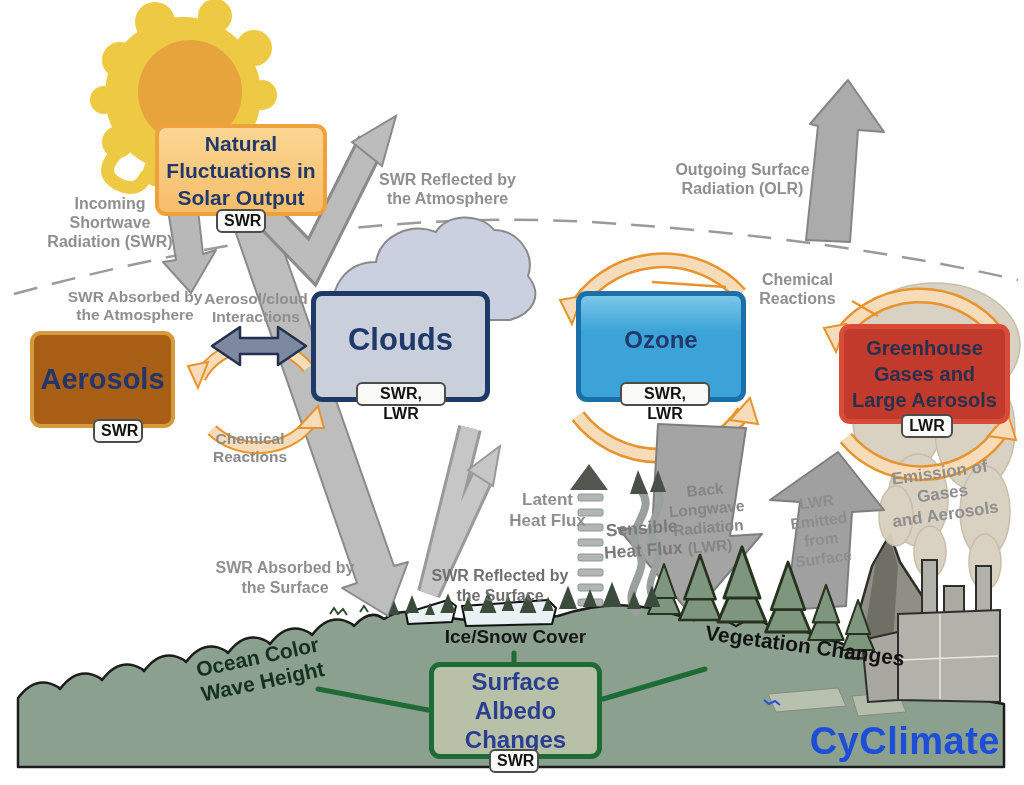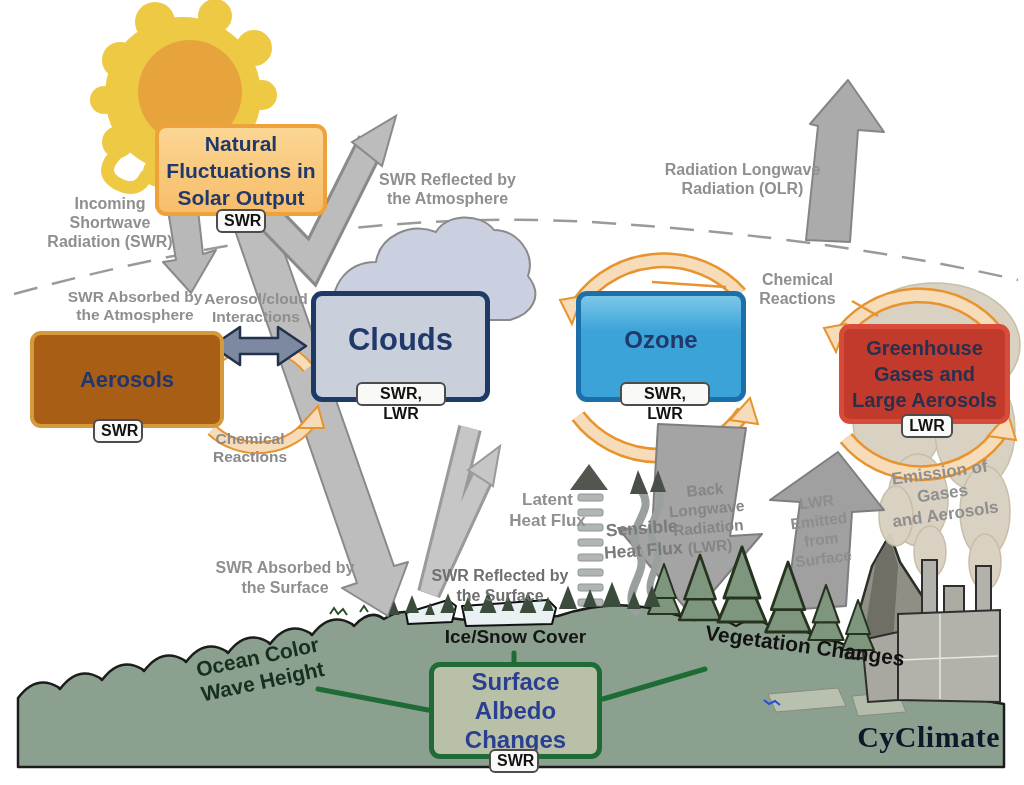--- a/index.html
+++ b/index.html
@@ -12,22 +12,22 @@
   .badge{position:absolute;z-index:3;background:#f9f9f7;border:2px solid #4c4c4c;border-radius:6px;
          font-weight:bold;font-size:16px;color:#111;text-align:center;line-height:20px;
          padding:0 6px;box-sizing:border-box;}
   .lbl{position:absolute;z-index:2;font-weight:bold;text-align:center;white-space:pre-line;}
   #overlay{position:absolute;left:0;top:305px;width:1024px;height:170px;z-index:5;
            background:rgba(50,50,50,0.63);}
   #t1{position:absolute;top:22px;width:100%;text-align:center;color:#fff;
       font-size:36px;font-weight:bold;letter-spacing:.5px;}
   #t2{position:absolute;top:64px;width:100%;text-align:center;color:#F2C230;
       font-size:45px;font-weight:bold;transform:translateX(45px);letter-spacing:.5px;}
-  #wm{position:absolute;z-index:6;right:24px;top:720px;color:#0f172a;font-size:30px;
-      font-weight:bold;letter-spacing:.5px;font-family:Liberation Serif, serif;}
+  #wm{position:absolute;z-index:6;right:24px;top:720px;color:#1d4ed8;font-size:38px;
+      font-weight:bold;letter-spacing:.5px;}
 </style>
 </head>
 <body>
 
 <div id="stage">
 
 <svg id="scene" width="1024" height="785" viewBox="0 0 1024 785">
   <defs>
     <path id="ct" d="M-7,0 L0,-18 L7,0 Z"></path>
     <g id="bt">
@@ -224,22 +224,22 @@
 </svg>
 
 <div class="box" style="left:155px;top:124px;width:172px;height:92px;border:4px solid #EFA23C;
             background:linear-gradient(#FBD694,#F7BD6A);font-size:21px;line-height:27px;">
   <span>Natural
 Fluctuations in
 Solar Output</span>
 </div>
 <div class="badge" style="left:216px;top:209px;width:50px;height:24px;">SWR</div>
 
-<div class="box" style="left:30px;top:331px;width:194px;height:97px;border:4px solid #D49A3C;
-            background:#A85E14;font-size:22px;color:#23366B;">
+<div class="box" style="left:30px;top:331px;width:145px;height:97px;border:4px solid #D49A3C;
+            background:#A85E14;font-size:29px;color:#23366B;">
   <span>Aerosols</span>
 </div>
 <div class="badge" style="left:93px;top:419px;width:50px;height:24px;">SWR</div>
 
 <div class="box" style="left:311px;top:291px;width:179px;height:111px;border:5px solid #1E3A66;
             background:#C9D0DC;font-size:31px;">
   <span style="margin-bottom:14px;">Clouds</span>
 </div>
 <div class="badge" style="left:356px;top:382px;width:90px;height:24px;">SWR, LWR</div>
 
@@ -263,21 +263,21 @@
 Albedo
 Changes</span>
 </div>
 <div class="badge" style="left:489px;top:749px;width:50px;height:24px;">SWR</div>
 
 <div class="lbl" style="left:30px;top:194px;width:160px;font-size:16px;line-height:19px;color:#8F8F8F;">Incoming
 Shortwave
 Radiation (SWR)</div>
 <div class="lbl" style="left:365px;top:170px;width:165px;font-size:16px;line-height:19px;color:#8F8F8F;">SWR Reflected by
 the Atmosphere</div>
-<div class="lbl" style="left:650px;top:160px;width:185px;font-size:16px;line-height:19px;color:#8F8F8F;">Radiation Longwave
+<div class="lbl" style="left:650px;top:160px;width:185px;font-size:16px;line-height:19px;color:#8F8F8F;">Outgoing Surface
 Radiation (OLR)</div>
 <div class="lbl" style="left:55px;top:288px;width:160px;font-size:15.5px;line-height:17.5px;color:#8F8F8F;">SWR Absorbed by
 the Atmosphere</div>
 <div class="lbl" style="left:176px;top:290px;width:160px;font-size:15.5px;line-height:17.5px;color:#8F8F8F;">Aerosol/cloud
 Interactions</div>
 <div class="lbl" style="left:185px;top:430px;width:130px;font-size:15.5px;line-height:17.5px;color:#8A8A8A;">Chemical
 Reactions</div>
 <div class="lbl" style="left:730px;top:270px;width:135px;font-size:16px;line-height:19px;color:#8F8F8F;">Chemical
 Reactions</div>
 <div class="lbl" style="left:495px;top:489px;width:105px;font-size:17px;line-height:21px;color:#8F8F8F;">Latent

